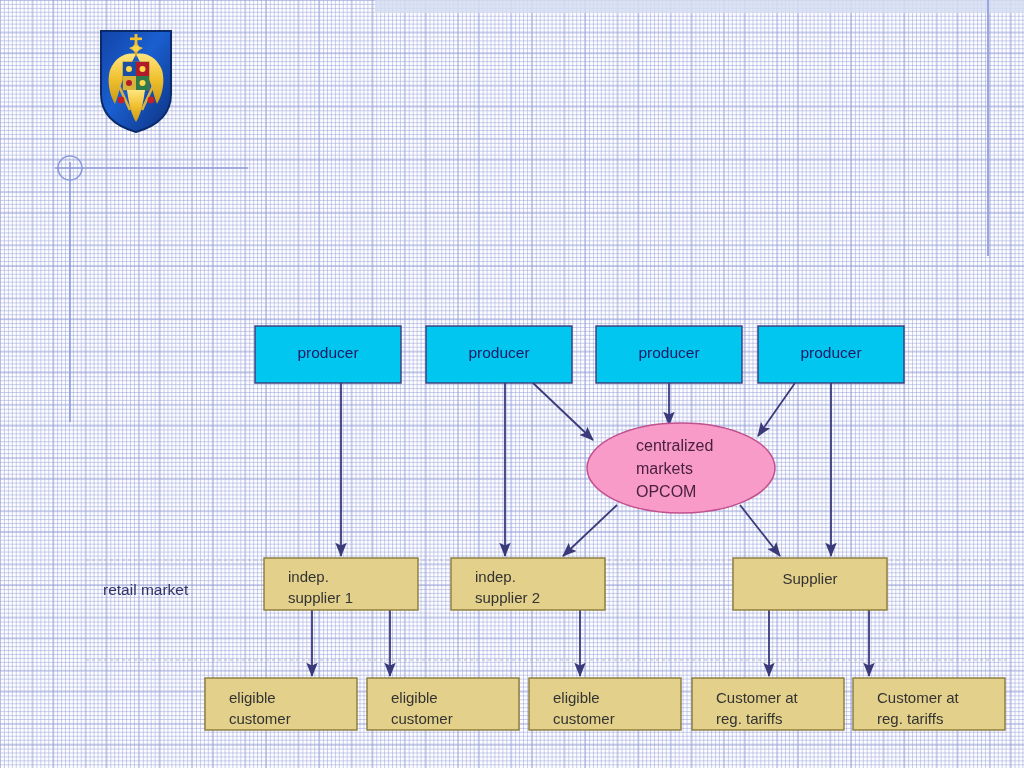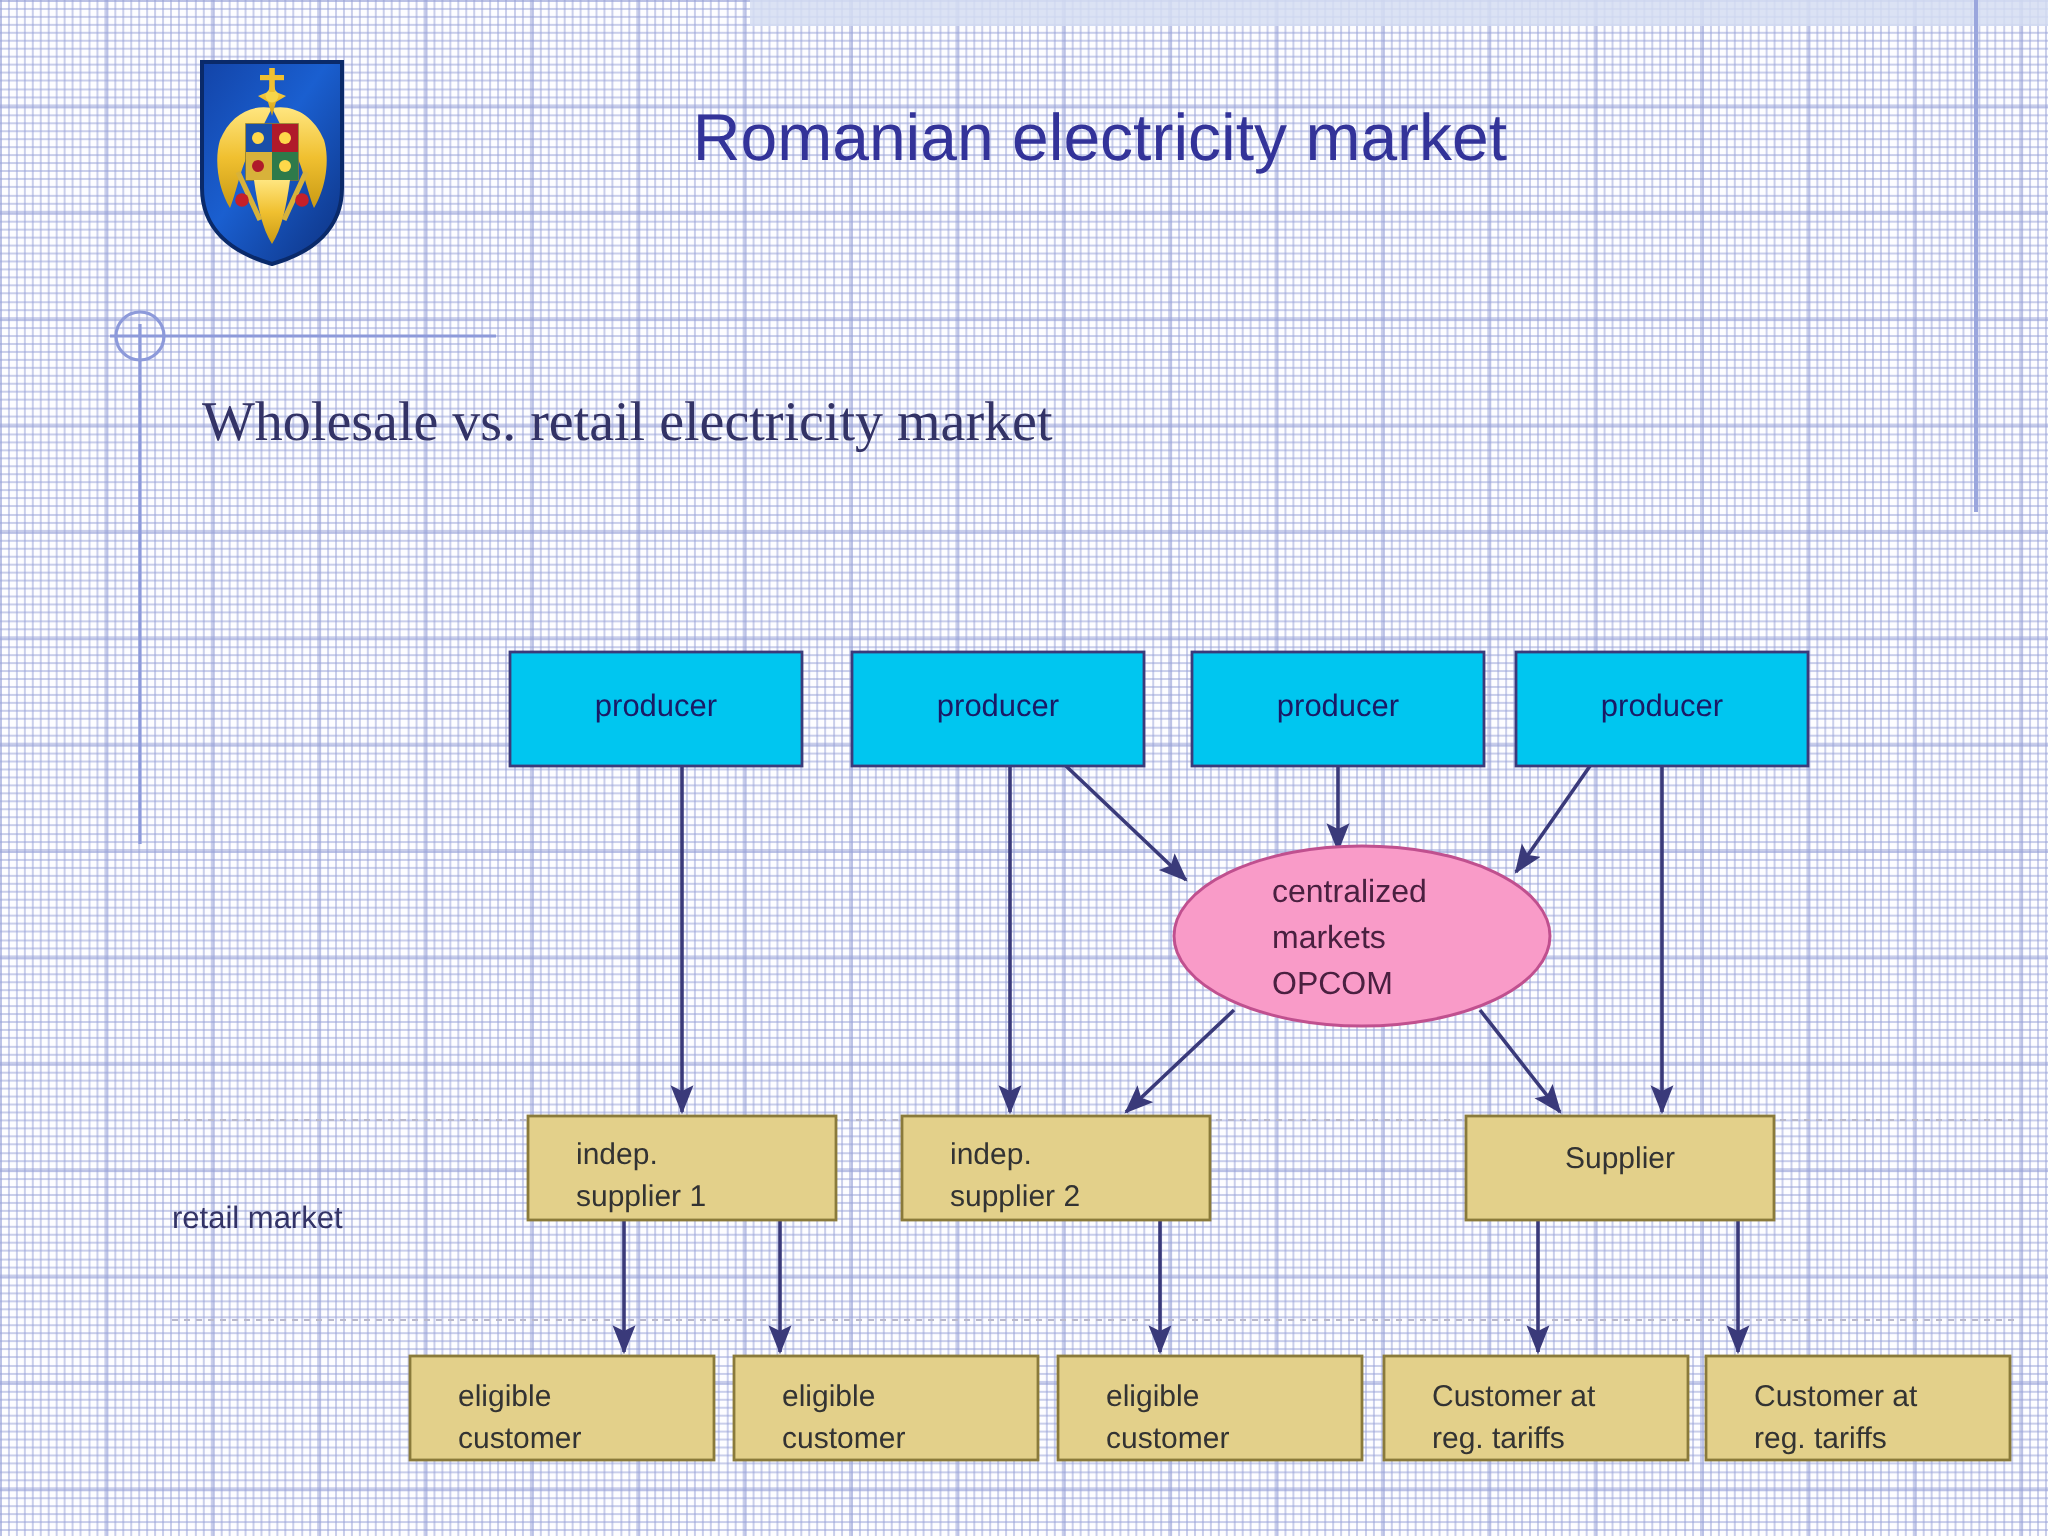--- a/index.html
+++ b/index.html
@@ -101,21 +101,21 @@
   
   .side-label {
     position: absolute;
     font-family: "Liberation Sans", sans-serif;
     font-size: 15.5px;
     color: #333366;
     line-height: 23px;
     white-space: pre-line;
   }
   #label-wholesale { left: 86px; top: 513px; }
-  #label-retail    { left: 86px; top: 598px; }
+  #label-retail    { left: 86px; top: 578px; padding-left: 17px; }
   
   #diagram {
     position: absolute;
     left: 0; top: 0;
     width: 1024px;
     height: 768px;
   }
   .node-text {
     font-family: "Liberation Sans", sans-serif;
     fill: #2b2b55;
@@ -174,29 +174,27 @@
     <circle cx="45.5" cy="55" r="3" fill="#ffd84a"></circle>
 
     <path d="M30 62 C32 76 34 86 39 94 C44 86 46 76 48 62 Z" fill="url(#goldGrad)"></path>
 
     <path d="M22 58 L33 82" stroke="#d8b23a" stroke-width="2.6" fill="none"></path>
     <path d="M56 58 L45 82" stroke="#d8b23a" stroke-width="2.6" fill="none"></path>
     <circle cx="24" cy="72" r="3.4" fill="#c4202a"></circle>
     <circle cx="54" cy="72" r="3.4" fill="#c4202a"></circle>
   </svg>
 
-  <div id="slide-title">Romanian electricity market</div>
 
   <svg id="motif" viewBox="0 0 230 290" xmlns="http://www.w3.org/2000/svg">
     <line x1="15" y1="18" x2="208" y2="18" stroke="#8d9ada" stroke-width="1.6"></line>
     <line x1="30" y1="12" x2="30" y2="272" stroke="#8d9ada" stroke-width="1.6"></line>
     <circle cx="30" cy="18" r="12" fill="none" stroke="#8d9ada" stroke-width="1.6"></circle>
   </svg>
 
-  <div id="subtitle">Wholesale vs. retail electricity market</div>
 
   <div class="side-label" id="label-retail">retail market</div>
 
   <svg id="diagram" viewBox="0 0 1024 768" xmlns="http://www.w3.org/2000/svg">
     <defs>
       <marker id="arrowhead" markerWidth="9" markerHeight="9" refX="7.4" refY="3.2" orient="auto" markerUnits="strokeWidth">
         <path d="M0,0 L8,3.2 L0,6.4 L1.6,3.2 Z" fill="#3A3A7A"></path>
       </marker>
     </defs>
 

